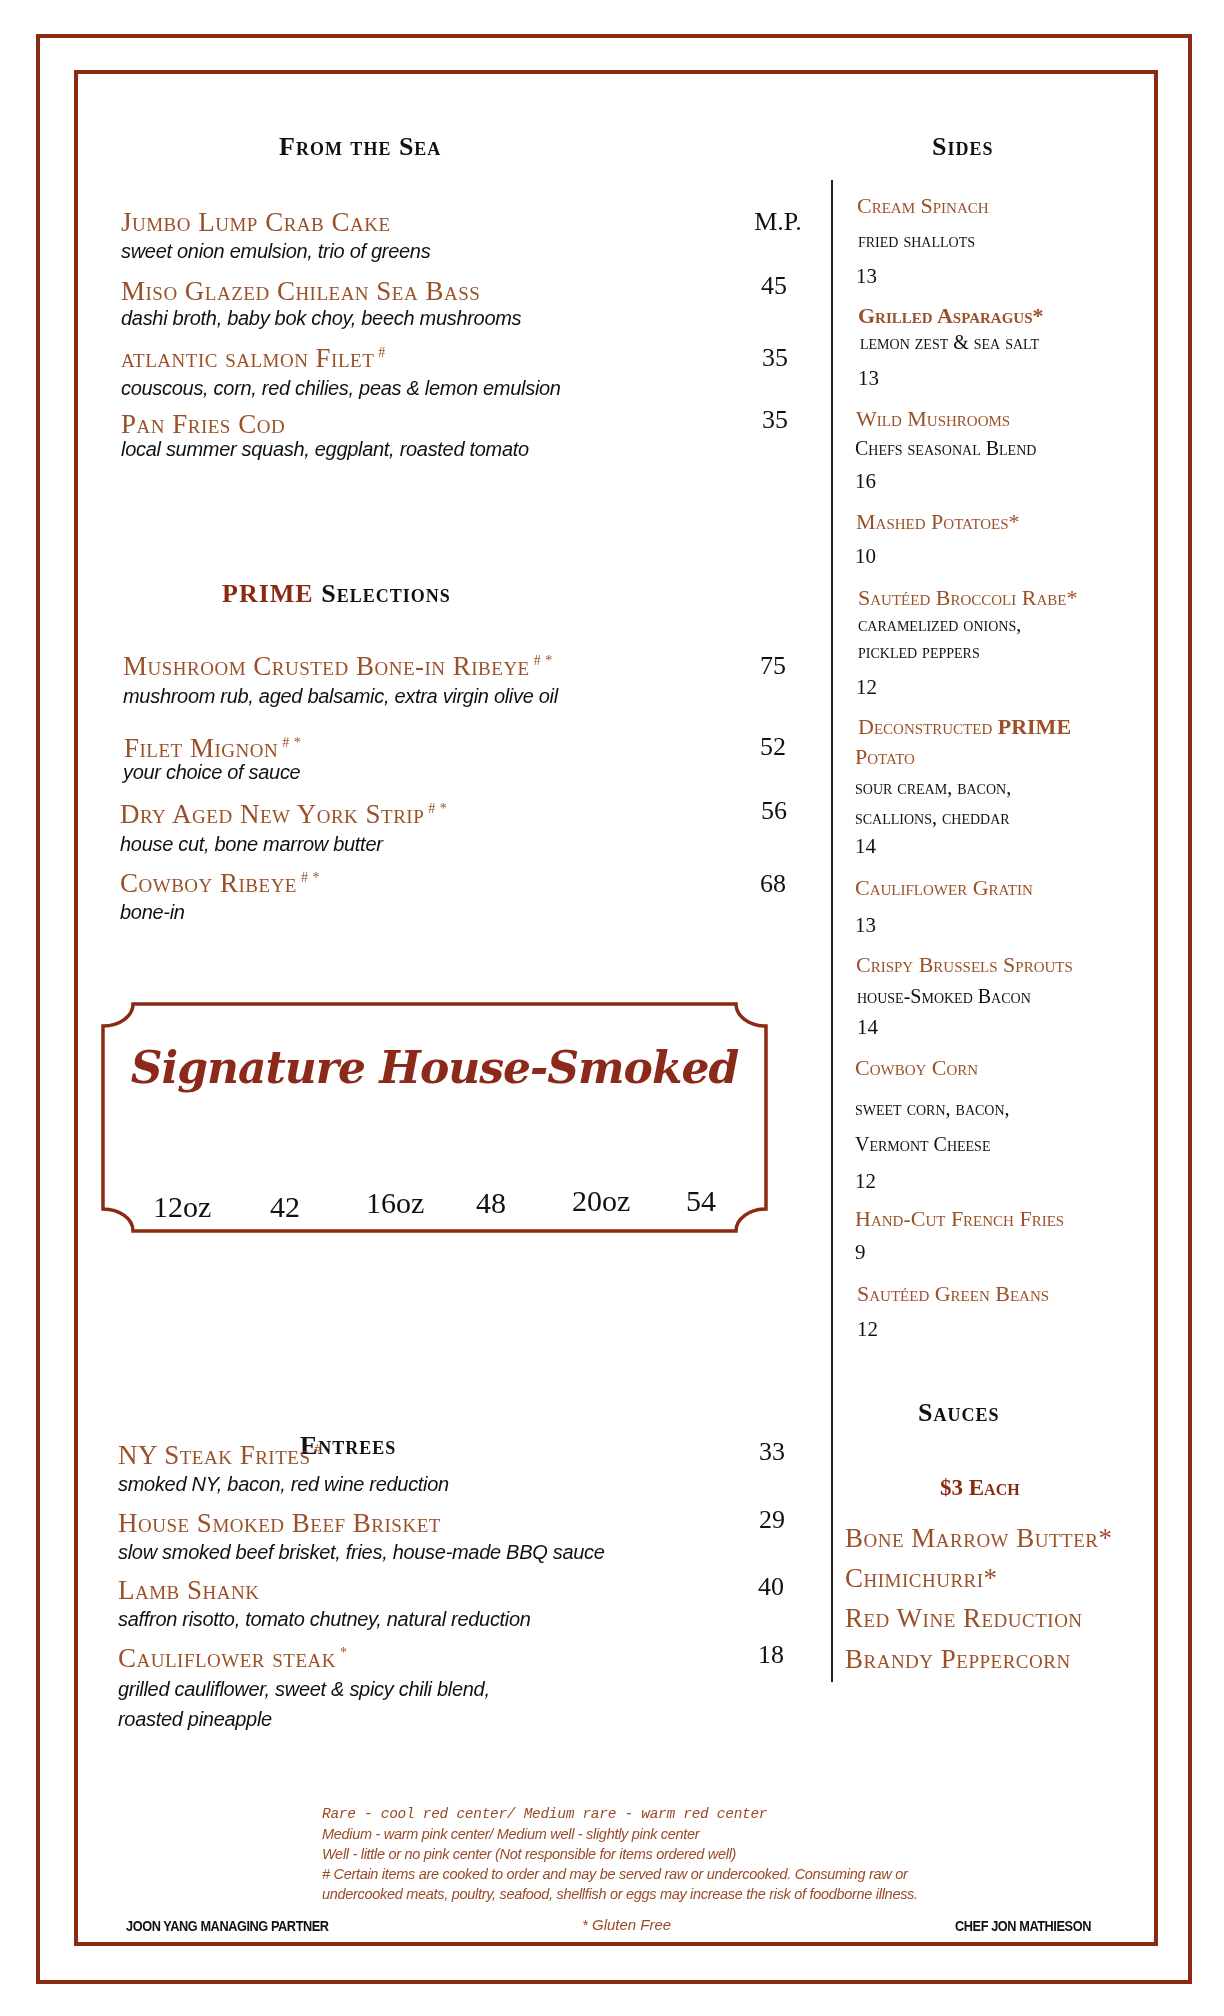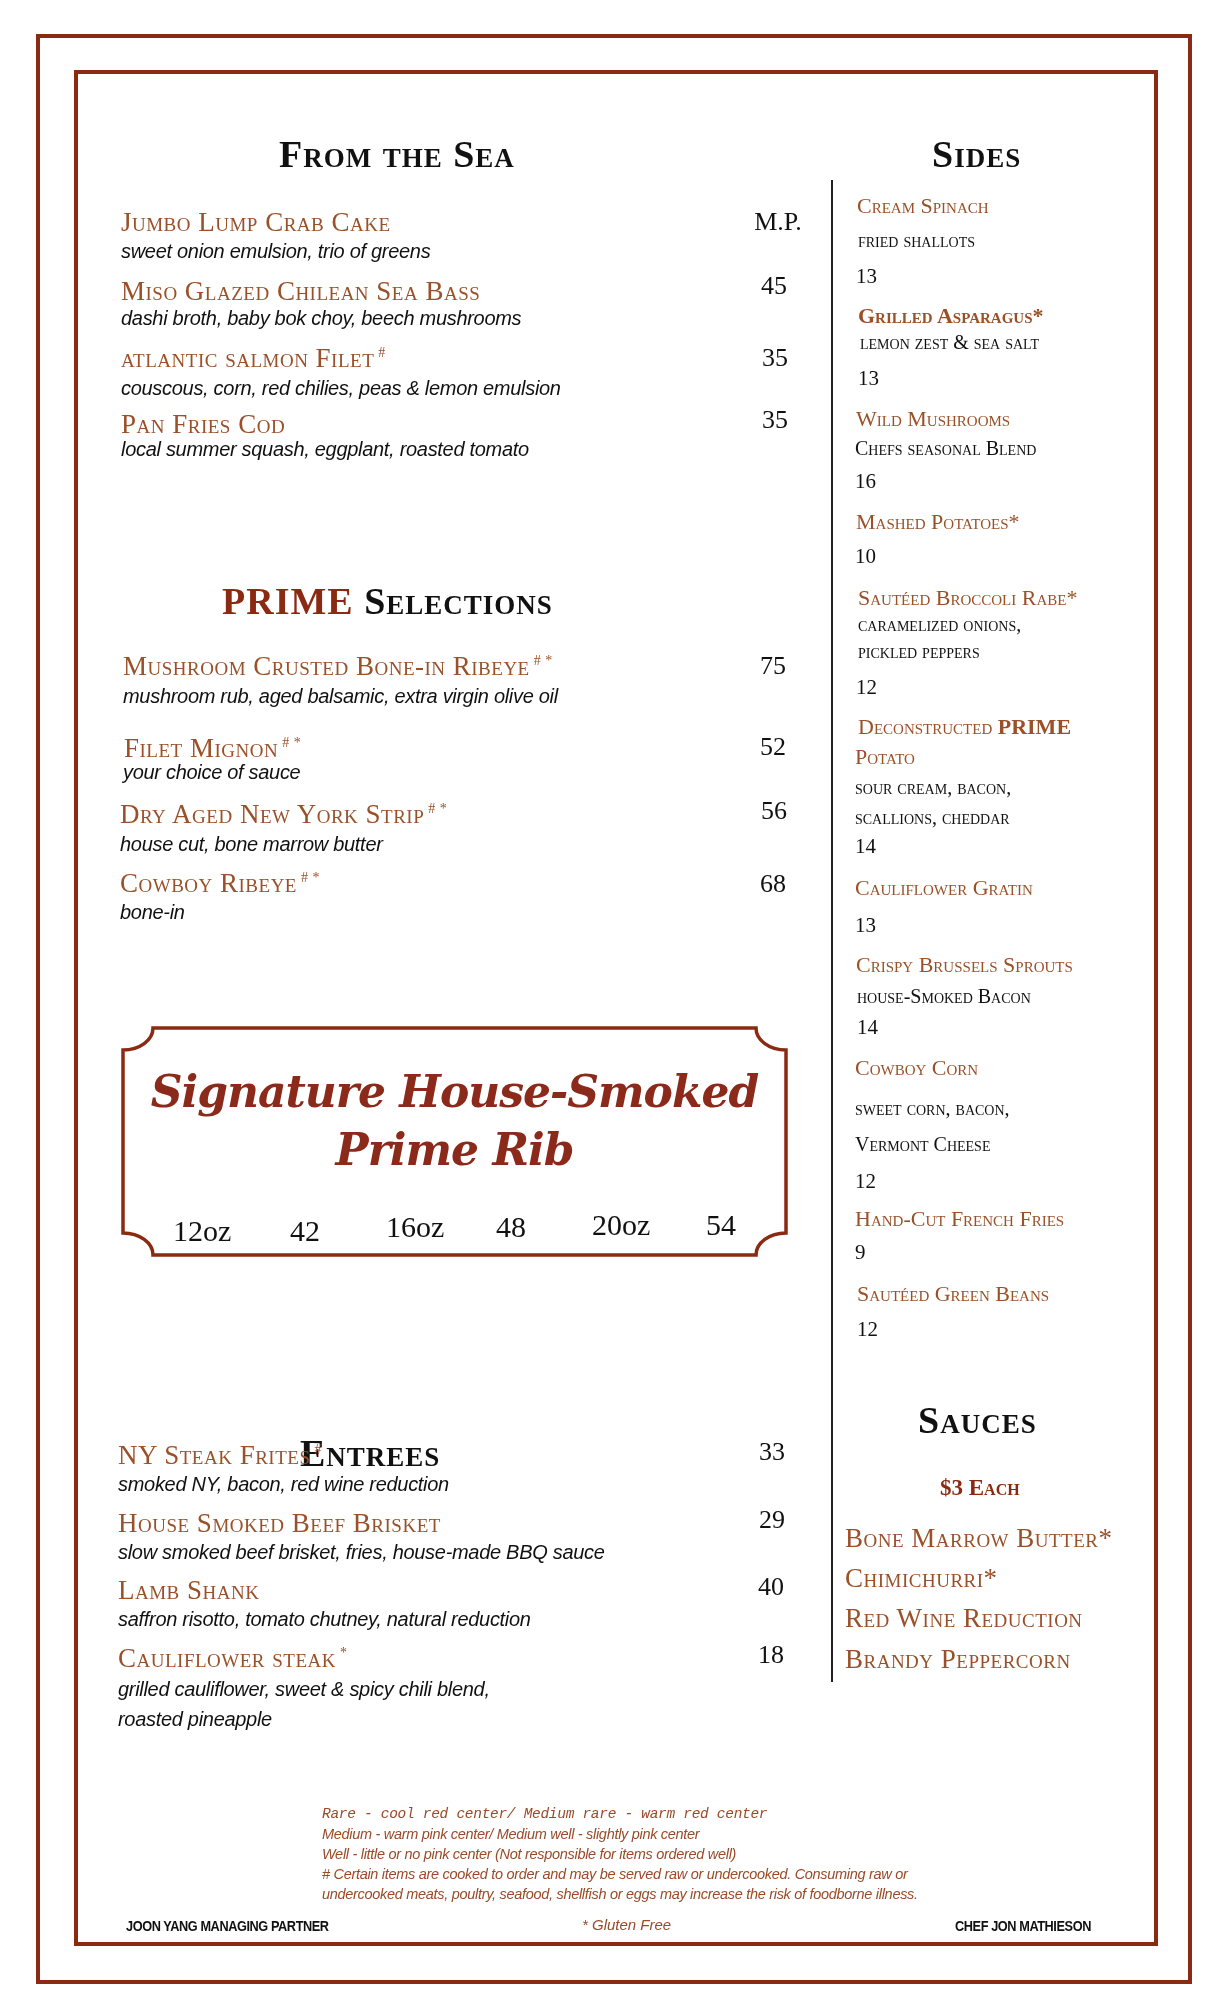--- a/index.html
+++ b/index.html
@@ -1,35 +1,35 @@
 <!DOCTYPE html>
 <html><head>
 <meta charset="utf-8">
 <style>
   * { box-sizing: border-box; margin: 0; padding: 0; }
   html, body { width: 1224px; height: 2016px; background: #ffffff; overflow: hidden; }
   body { position: relative; font-family: "DejaVu Serif", serif; color: #111; }
   .abs { position: absolute; white-space: nowrap; }
   .border-outer { position: absolute; left: 36px; top: 34px; width: 1156px; height: 1950px; border: 4px solid #8b2a12; }
   .border-inner { position: absolute; left: 74px; top: 70px; width: 1084px; height: 1876px; border: 4px solid #8b2a12; }
-  .heading { font-family: "Liberation Serif", serif; font-variant: small-caps; font-weight: bold; color: #111; font-size: 38px; letter-spacing: 1px; }
+  .heading { font-family: "Liberation Serif", serif; font-variant: small-caps; font-weight: bold; color: #111; font-size: 26px; letter-spacing: 1px; }
   .heading .prime { color: #8b2a12; font-variant: normal; }
   .item-name { font-family: "Liberation Serif", serif; font-variant: small-caps; color: #9a5028; font-size: 27px; letter-spacing: 0.5px; }
   .item-name sup { font-size: 14px; vertical-align: 10px; margin-left: 4px; }
   .desc { font-family: "Liberation Sans", sans-serif; font-style: italic; color: #111; font-size: 20px; letter-spacing: -0.3px; }
   .price { font-family: "Liberation Serif", serif; font-size: 26px; color: #111; text-align: center; width: 60px; }
   .side-name { font-family: "Liberation Serif", serif; font-variant: small-caps; color: #9a5028; font-size: 22px; }
   .side-name .prime { font-weight: bold; }
   .side-desc { font-family: "Liberation Serif", serif; font-variant: small-caps; color: #111; font-size: 20px; text-transform: lowercase; }
   .side-desc.mixed { text-transform: none; }
   .side-price { font-family: "Liberation Serif", serif; color: #111; font-size: 21px; }
   .divider { position: absolute; left: 831px; top: 180px; width: 2px; height: 1502px; background: #222; }
   .sauce-price { font-family: "Liberation Serif", serif; font-variant: small-caps; font-weight: bold; color: #8b2a12; font-size: 23px; }
   .sauce-item { font-family: "Liberation Serif", serif; font-variant: small-caps; color: #9a5028; font-size: 27px; letter-spacing: 0.5px; }
-  .sig-box { position: absolute; left: 121px; top: 1002px; width: 667px; height: 231px; margin-top: 24px; }
+  .sig-box { position: absolute; left: 101px; top: 1002px; width: 667px; height: 231px; }
   .sig-title { position: absolute; left: 0; width: 667px; text-align: center; font-family: "DejaVu Serif", serif; font-style: italic; font-weight: bold; color: #8b2a1a; font-size: 44px; letter-spacing: -1px; }
   .sig-size { position: absolute; font-family: "Liberation Serif", serif; font-size: 30px; color: #111; }
   .note { font-family: "Liberation Sans", sans-serif; font-style: italic; color: #9a4a28; font-size: 14.5px; letter-spacing: -0.3px; }
   .footer-name { font-family: "Liberation Sans", sans-serif; font-weight: bold; font-size: 15px; color: #111; letter-spacing: -0.5px; transform: scaleX(0.85); transform-origin: left center; }
   .gluten { font-family: "Liberation Sans", sans-serif; font-style: italic; font-size: 15px; color: #9a4a28; }
 </style>
 </head>
 <body>
 
 <div class="border-outer"></div>
@@ -69,21 +69,20 @@
 
 <div class="abs item-name" style="left:120px; top:868px;"><span>Cowboy Ribeye</span><sup># *</sup></div>
 <div class="abs desc" style="left:120px; top:901px;">bone-in</div>
 <div class="abs price" style="left:743px; top:869px;">68</div>
 
 <div class="sig-box">
   <svg width="667" height="231" viewBox="0 0 667 231" style="position:absolute;left:0;top:0;">
     <path d="M32 2 H635 A30 22 0 0 0 665 24 V207 A30 22 0 0 0 635 229 H32 A30 22 0 0 0 2 207 V24 A30 22 0 0 0 32 2 Z" fill="none" stroke="#8b2a12" stroke-width="3.5"></path>
   </svg>
   <div class="sig-title" style="top:40px;">Signature House-Smoked</div>
-  <div class="sig-title" style="top:98px;">Prime Rib</div>
   <div class="sig-size" style="left:52px; top:188px;">12oz</div>
   <div class="sig-size" style="left:169px; top:188px;">42</div>
   <div class="sig-size" style="left:265px; top:184px;">16oz</div>
   <div class="sig-size" style="left:375px; top:184px;">48</div>
   <div class="sig-size" style="left:471px; top:182px;">20oz</div>
   <div class="sig-size" style="left:585px; top:182px;">54</div>
 </div>
 
 <div class="abs heading" style="left:300px; top:1431px;">Entrees</div>
 

